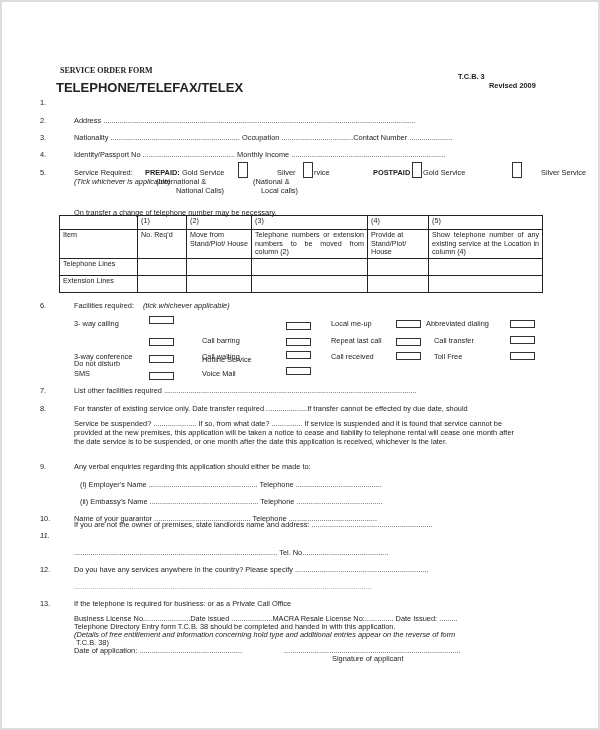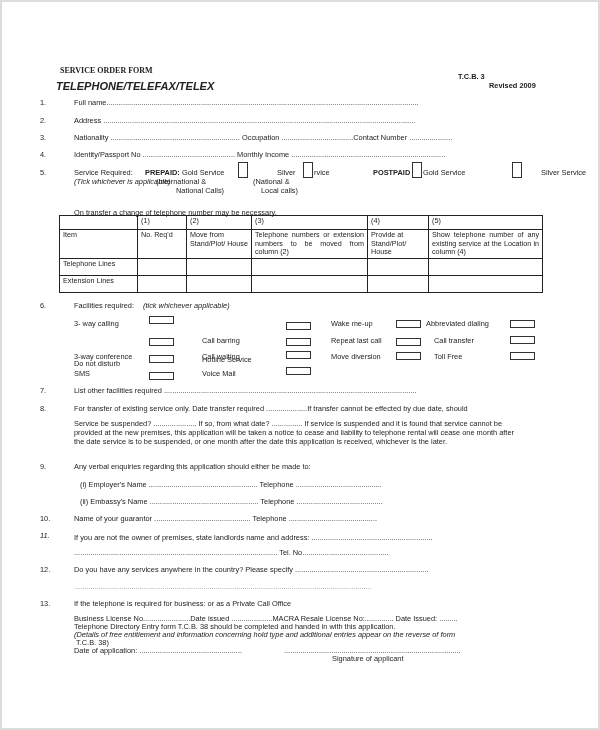--- a/index.html
+++ b/index.html
@@ -16,26 +16,25 @@
   table.svc { position: absolute; left: 57px; top: 213px; border-collapse: collapse; font-size: 7.2px; }
   table.svc td { border: 1px solid #222; vertical-align: top; padding: 1px 3px; line-height: 8.5px; }
   .para { position: absolute; white-space: normal; line-height: 9px; }
 </style>
 </head>
 <body>
 
 <div class="page">
 
   <div class="abs serif b" style="left:58px;top:64px;font-size:8px;">SERVICE ORDER FORM</div>
-  <div class="abs b" style="left:54px;top:78px;font-size:11px;font-style:italic;">TELEPHONE/TELEFAX/TELEX</div>
+  <div class="abs b" style="left:54px;top:78px;font-size:13px;">TELEPHONE/TELEFAX/TELEX</div>
   <div class="abs b" style="left:456px;top:70px;">T.C.B. 3</div>
   <div class="abs b" style="left:487px;top:79px;">Revised 2009</div>
 
   <div class="abs num" style="top:96px;">1.</div>
-  <div class="abs" style="left:72px;top:96px;">Full name........................................................................................................................................................</div>
 
   <div class="abs num" style="top:114px;">2.</div>
   <div class="abs" style="left:72px;top:114px;">Address ........................................................................................................................................................</div>
 
   <div class="abs num" style="top:131px;">3.</div>
   <div class="abs" style="left:72px;top:131px;">Nationality ............................................................... Occupation ...................................Contact Number .....................</div>
 
   <div class="abs num" style="top:148px;">4.</div>
   <div class="abs" style="left:72px;top:148px;">Identity/Passport No .............................................   Monthly Income ...........................................................................</div>
 
@@ -97,39 +96,39 @@
     </table>
 
   <div class="abs num" style="top:299px;">6.</div>
   <div class="abs" style="left:72px;top:299px;">Facilities required:</div>
   <div class="abs i" style="left:141px;top:299px;">(tick whichever applicable)</div>
 
   <div class="abs" style="left:72px;top:317px;">3- way calling</div>
   <div class="cb cb-wide" style="left:147px;top:314px;"></div>
   <div class="abs" style="left:200px;top:317px;margin-top:36px;">Hotline Service</div>
   <div class="cb cb-wide" style="left:284px;top:320px;"></div>
-  <div class="abs" style="left:329px;top:317px;">Wake me-up</div>
+  <div class="abs" style="left:329px;top:317px;">Local me-up</div>
   <div class="cb cb-wide" style="left:394px;top:318px;"></div>
   <div class="abs" style="left:424px;top:317px;">Abbreviated dialing</div>
   <div class="cb cb-wide" style="left:508px;top:318px;"></div>
 
   <div class="abs" style="left:72px;top:316px;margin-top:41px;">Do not disturb</div>
   <div class="cb cb-wide" style="left:147px;top:336px;"></div>
   <div class="abs" style="left:200px;top:334px;">Call barring</div>
   <div class="cb cb-wide" style="left:284px;top:336px;"></div>
   <div class="abs" style="left:329px;top:334px;">Repeat last call</div>
   <div class="cb cb-wide" style="left:394px;top:336px;"></div>
   <div class="abs" style="left:432px;top:334px;">Call transfer</div>
   <div class="cb cb-wide" style="left:508px;top:334px;"></div>
 
   <div class="abs" style="left:72px;top:350px;">3-way conference</div>
   <div class="cb cb-wide" style="left:147px;top:353px;"></div>
   <div class="abs" style="left:200px;top:350px;">Call waiting</div>
   <div class="cb cb-wide" style="left:284px;top:349px;"></div>
-  <div class="abs" style="left:329px;top:350px;">Move diversion</div>
+  <div class="abs" style="left:329px;top:350px;">Call received</div>
   <div class="cb cb-wide" style="left:394px;top:350px;"></div>
   <div class="abs" style="left:432px;top:350px;">Toll Free</div>
   <div class="cb cb-wide" style="left:508px;top:350px;"></div>
 
   <div class="abs" style="left:72px;top:367px;">SMS</div>
   <div class="cb cb-wide" style="left:147px;top:370px;"></div>
   <div class="abs" style="left:200px;top:367px;">Voice Mail</div>
   <div class="cb cb-wide" style="left:284px;top:365px;"></div>
 
   <div class="abs num" style="top:384px;">7.</div>
@@ -141,21 +140,21 @@
 
   <div class="abs num" style="top:460px;">9.</div>
   <div class="abs" style="left:72px;top:460px;">Any verbal enquiries regarding this application should either be made to:</div>
   <div class="abs" style="left:78px;top:478px;">(i) Employer's Name ..................................................... Telephone ..........................................</div>
   <div class="abs" style="left:78px;top:495px;">(ii) Embassy's Name ..................................................... Telephone ..........................................</div>
 
   <div class="abs num" style="top:512px;">10.</div>
   <div class="abs" style="left:72px;top:512px;">Name of your guarantor ............................................... Telephone ...........................................</div>
 
   <div class="abs num" style="top:529px;font-style:italic;">11.</div>
-  <div class="abs" style="left:72px;top:531px;">If you are not the owner of premises, state landlords name and address: ...........................................................</div>
+  <div class="abs" style="left:72px;top:518px;">If you are not the owner of premises, state landlords name and address: ...........................................................</div>
   <div class="abs" style="left:72px;top:546px;">................................................................................................... Tel. No..........................................</div>
 
   <div class="abs num" style="top:563px;">12.</div>
   <div class="abs" style="left:72px;top:563px;">Do you have any services anywhere in the country? Please specify .................................................................</div>
   <div class="abs" style="left:72px;top:580px;color:#888;">.................................................................................................................................................</div>
 
   <div class="abs num" style="top:597px;">13.</div>
   <div class="abs" style="left:72px;top:612px;">Business License No.......................Date issued ....................MACRA Resale License No:.............. Date Issued: .........</div>
   <div class="abs" style="left:72px;top:597px;">If the telephone is required for business: or as a Private Call Office</div>
   <div class="abs" style="left:72px;top:620px;">Telephone Directory Entry form T.C.B. 38 should be completed and handed in with this application.</div>

